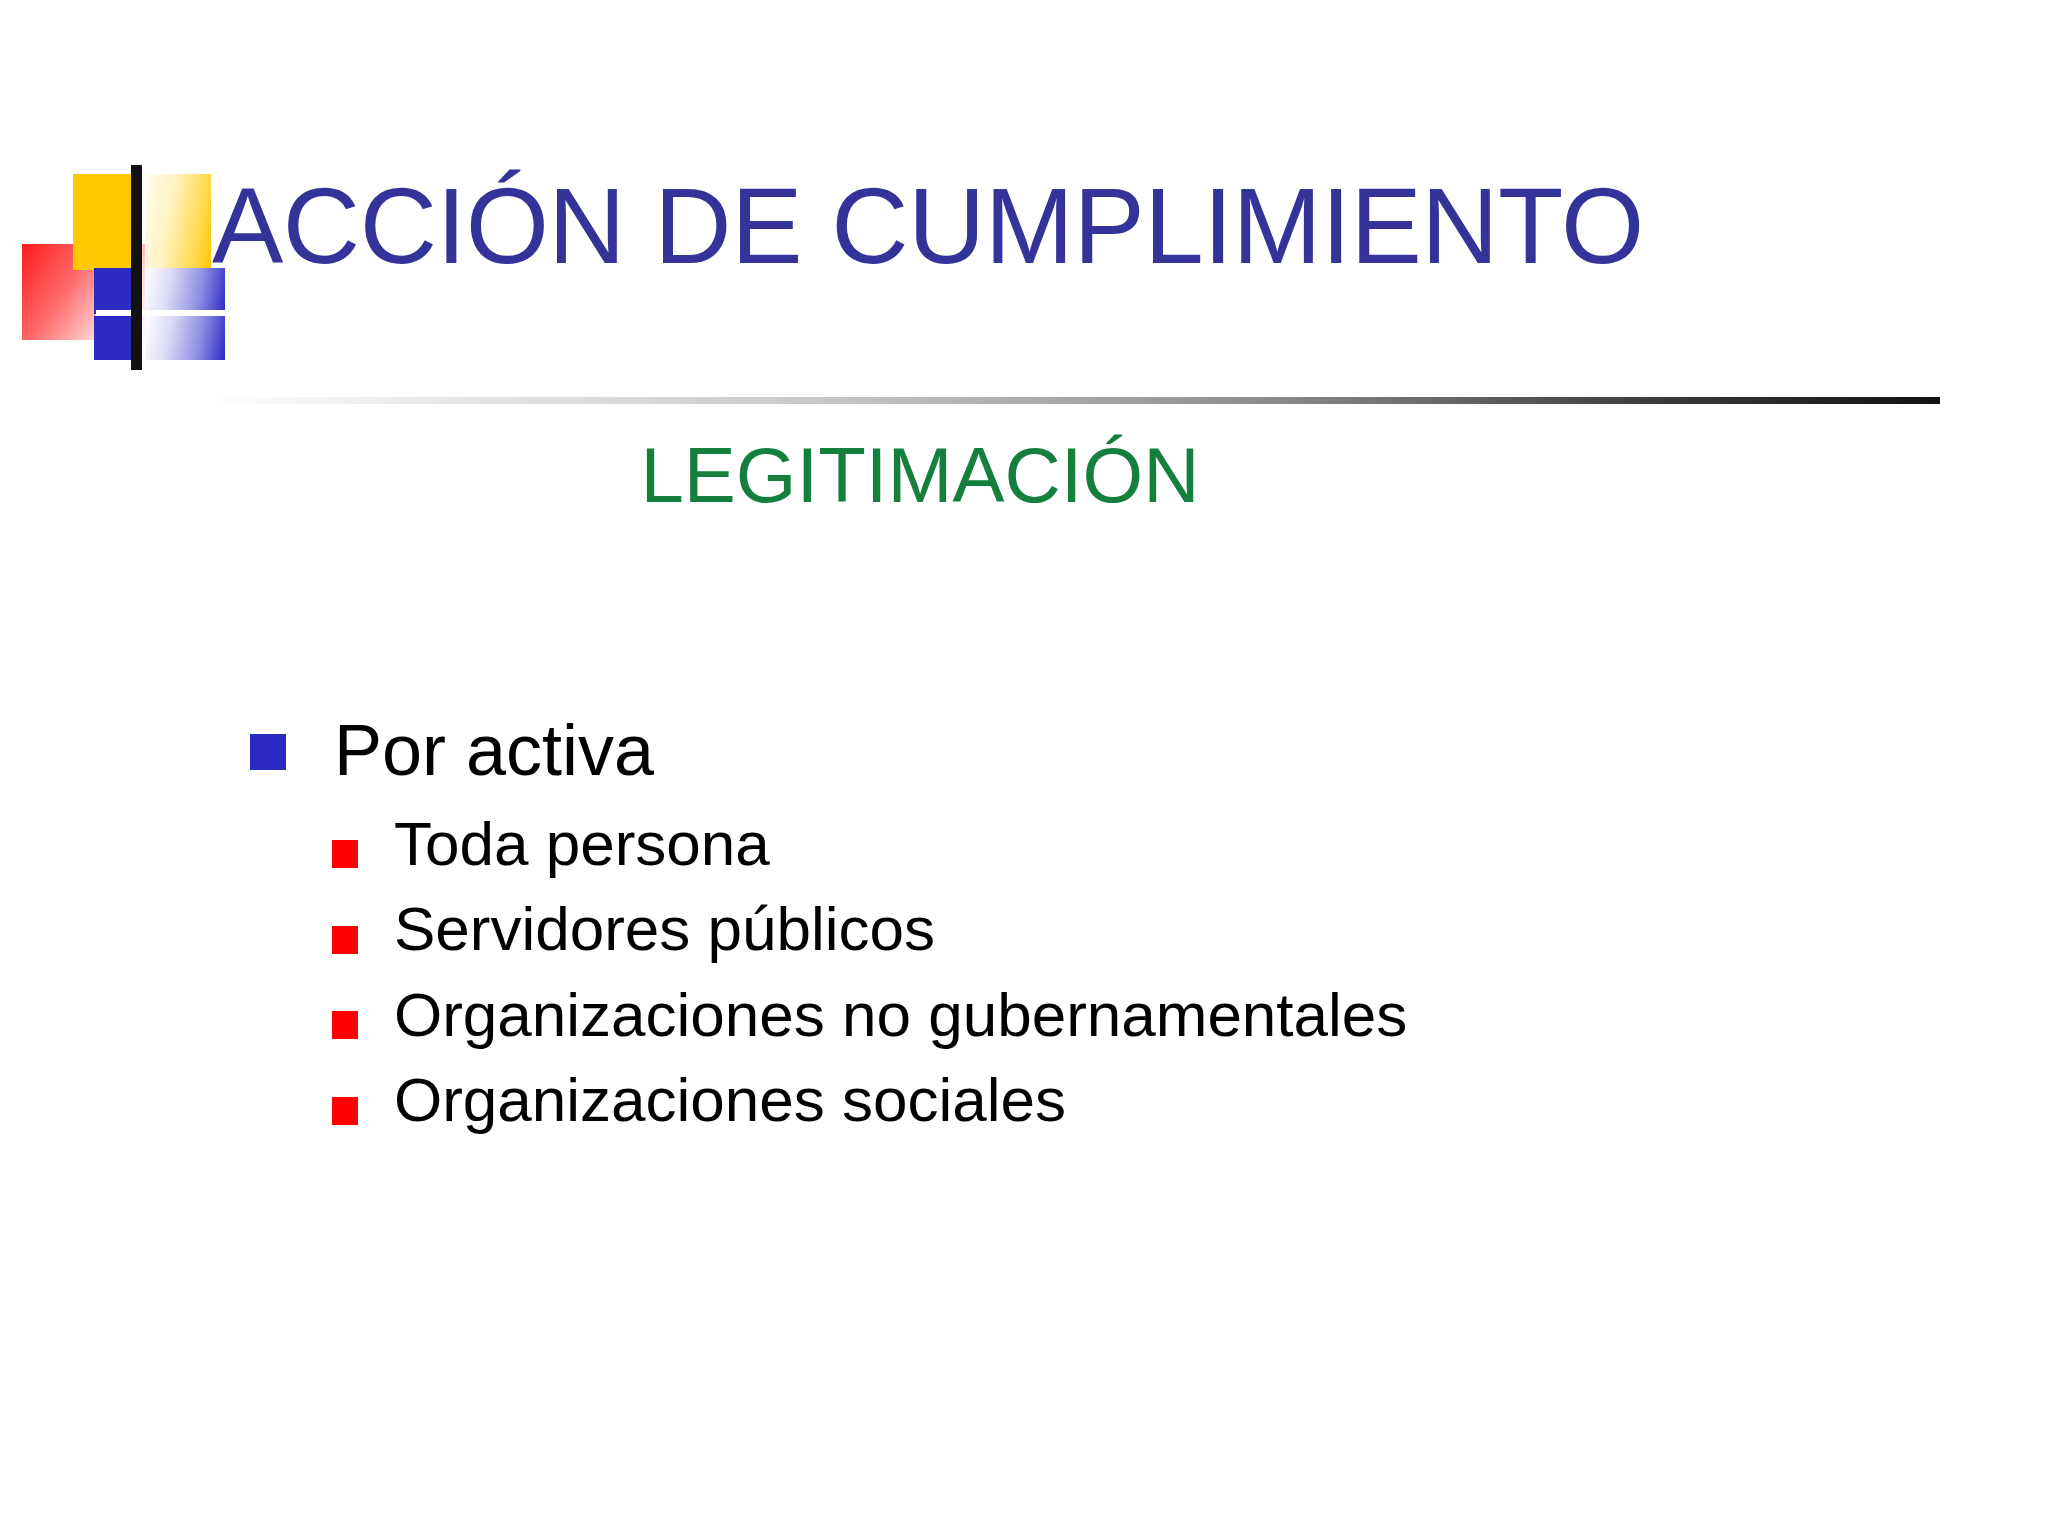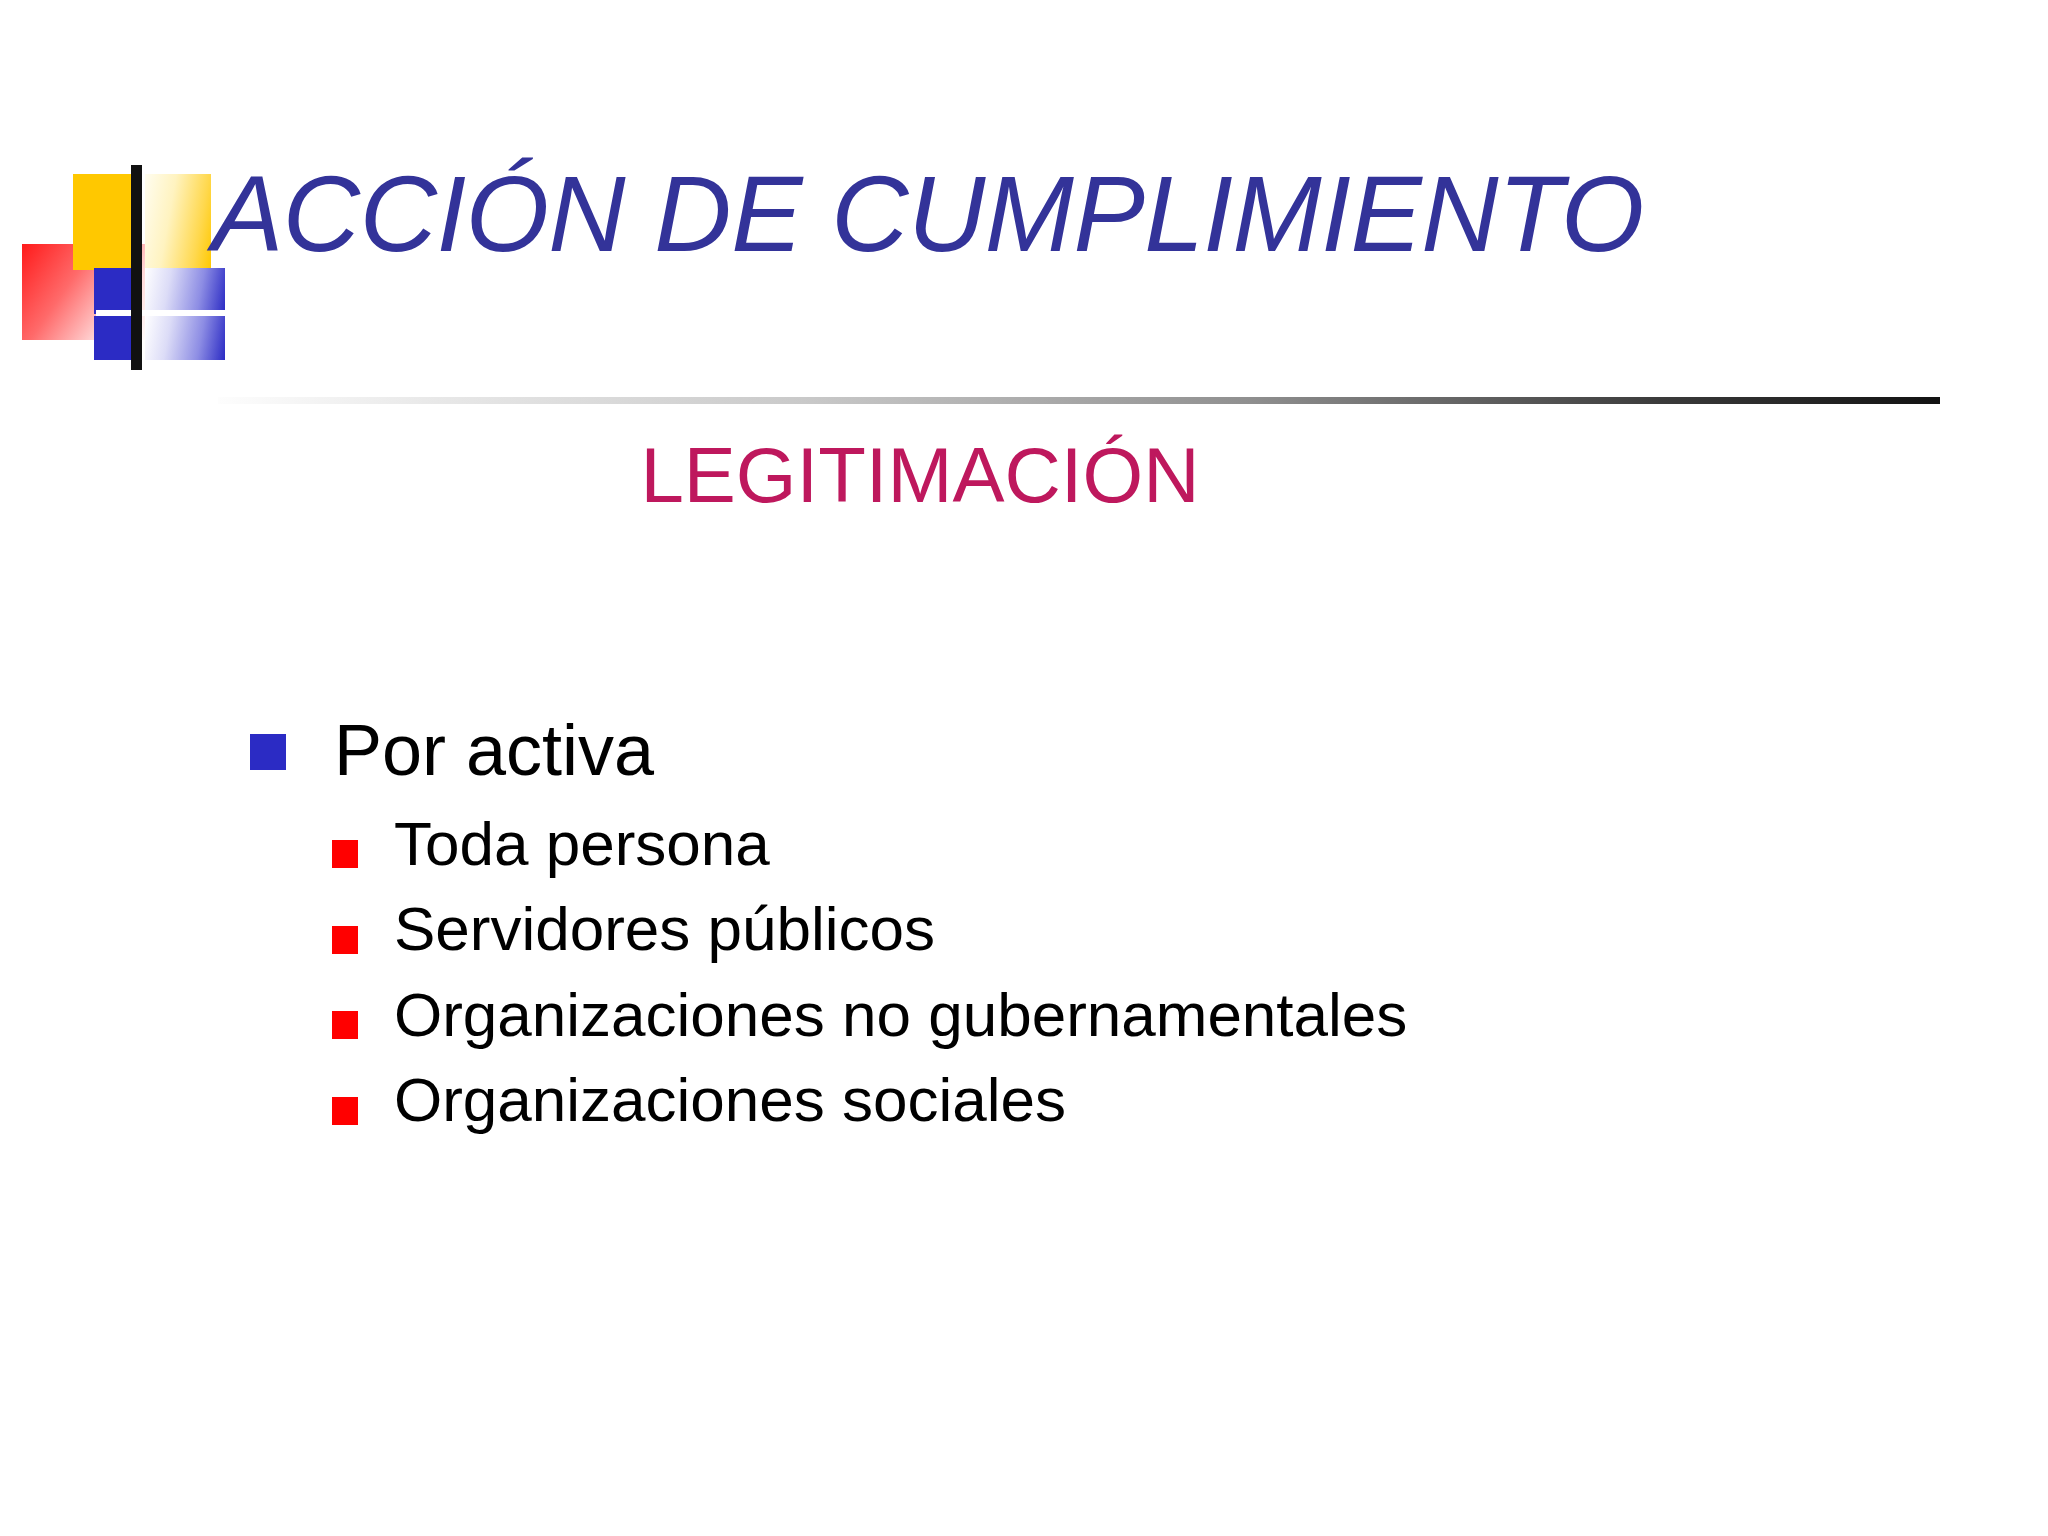--- a/index.html
+++ b/index.html
@@ -107,49 +107,48 @@
     top: 160px;
     width: 130px;
     height: 6px;
     background: #ffffff;
   }
 
   
   .title {
     position: absolute;
     left: 212px;
-    top: 158px;
+    top: 170px;
     width: 1800px;
     font-size: 107px;
     line-height: 1.05;
     color: #333399;
     letter-spacing: -0.5px;
     white-space: nowrap;
-    font-style: italic;
   }
 
   
   .rule {
     position: absolute;
     left: 218px;
     top: 397px;
     width: 1722px;
     height: 7px;
     background: linear-gradient(to right, #fdfdfd 0%, #e9e9e9 12%, #c9c9c9 34%, #8f8f8f 60%, #3a3a3a 84%, #121212 100%);
   }
 
   
   .subtitle {
     position: absolute;
     left: 0px;
     top: 430px;
     width: 1840px;
     text-align: center;
     font-size: 78px;
-    color: #be185d;
+    color: #15803d;
     letter-spacing: 0px;
   }
 
   
   .body {
     position: absolute;
     left: 250px;
     top: 710px;
     width: 1760px;
   }

